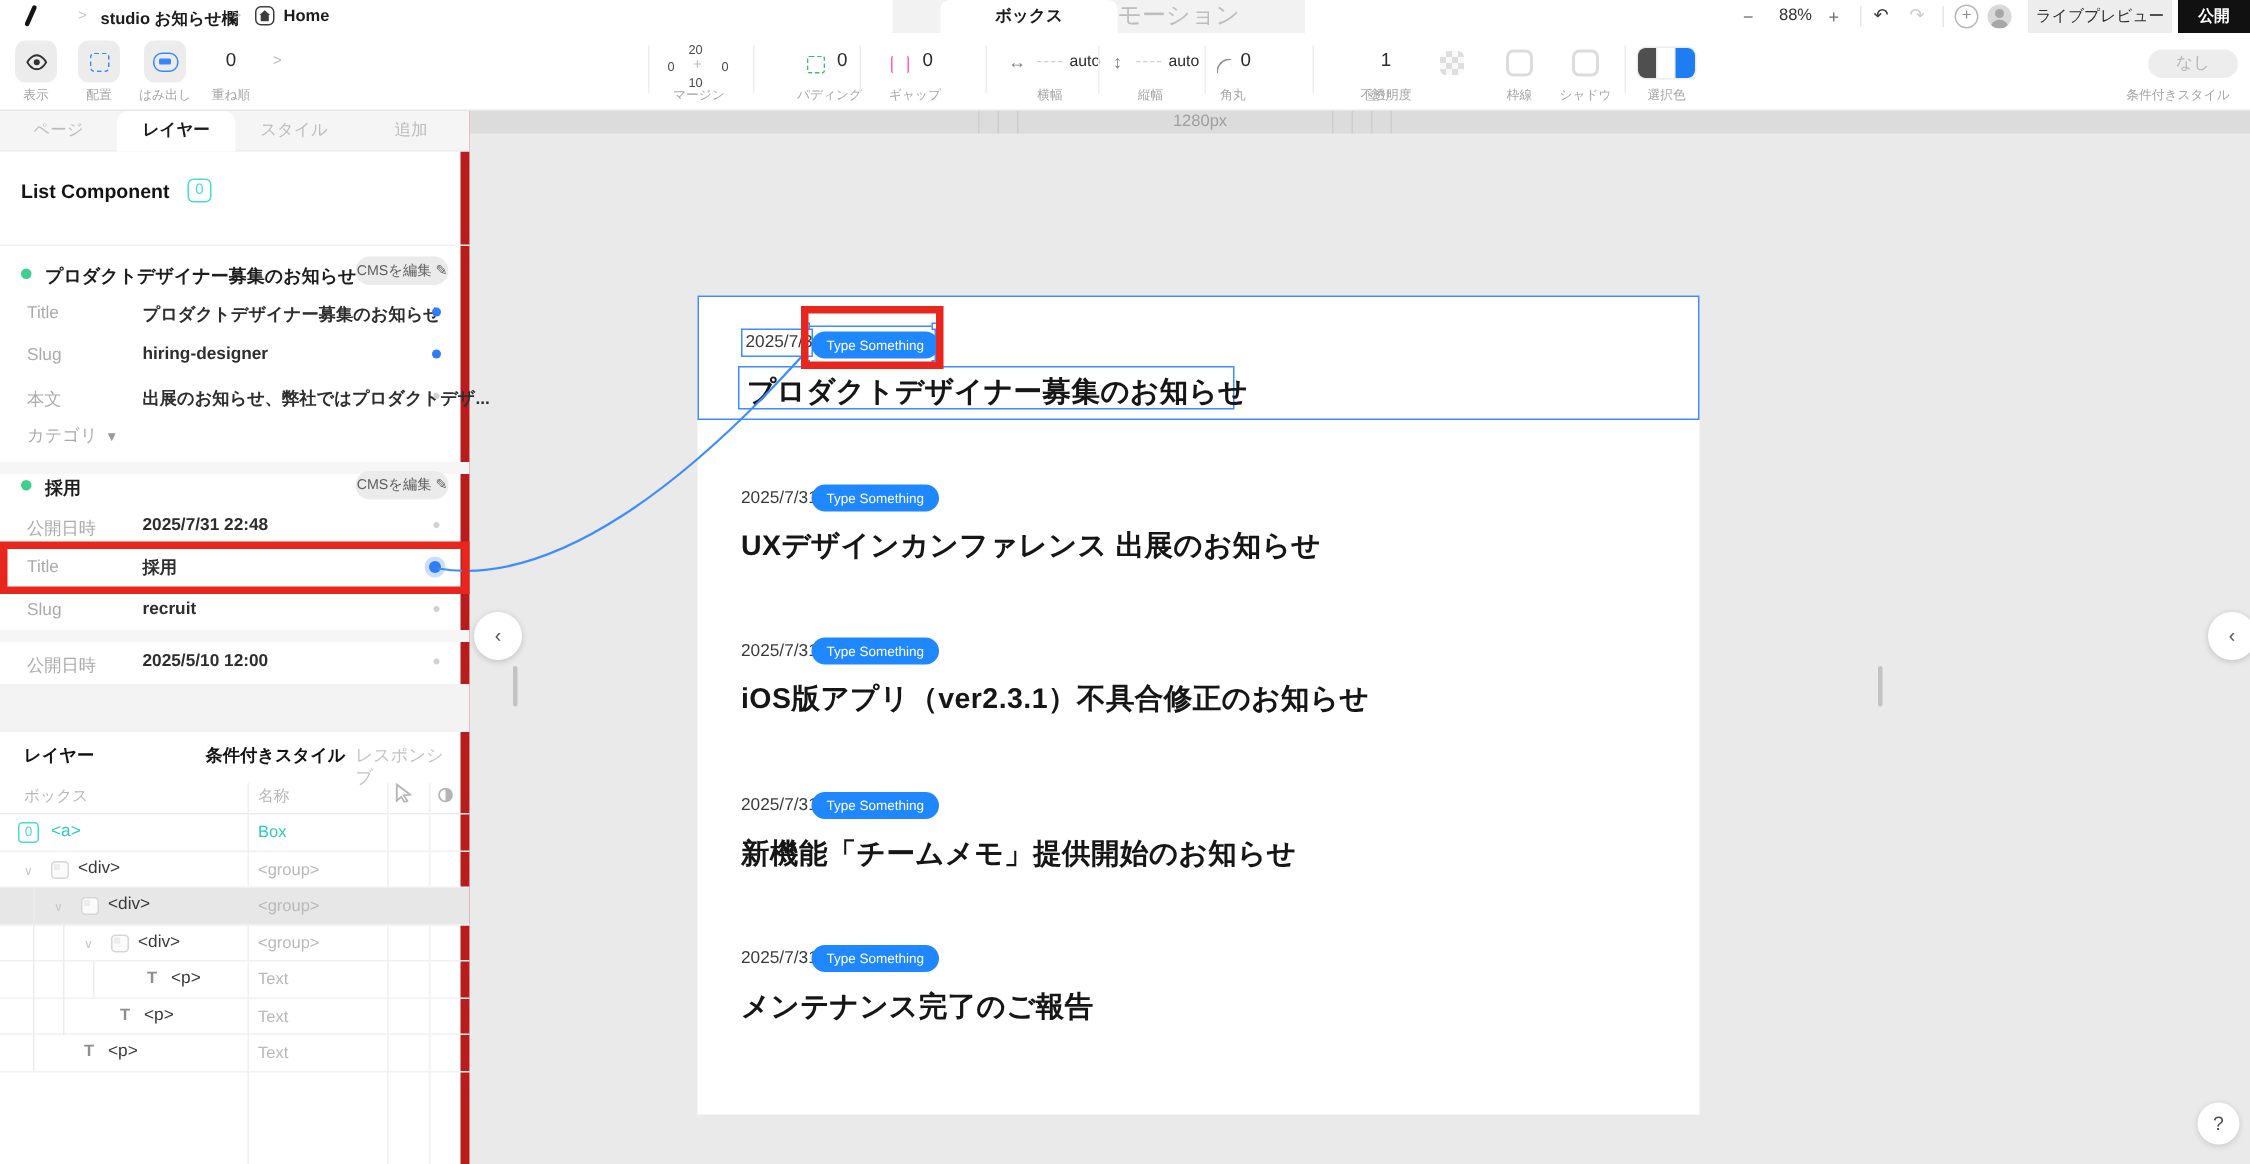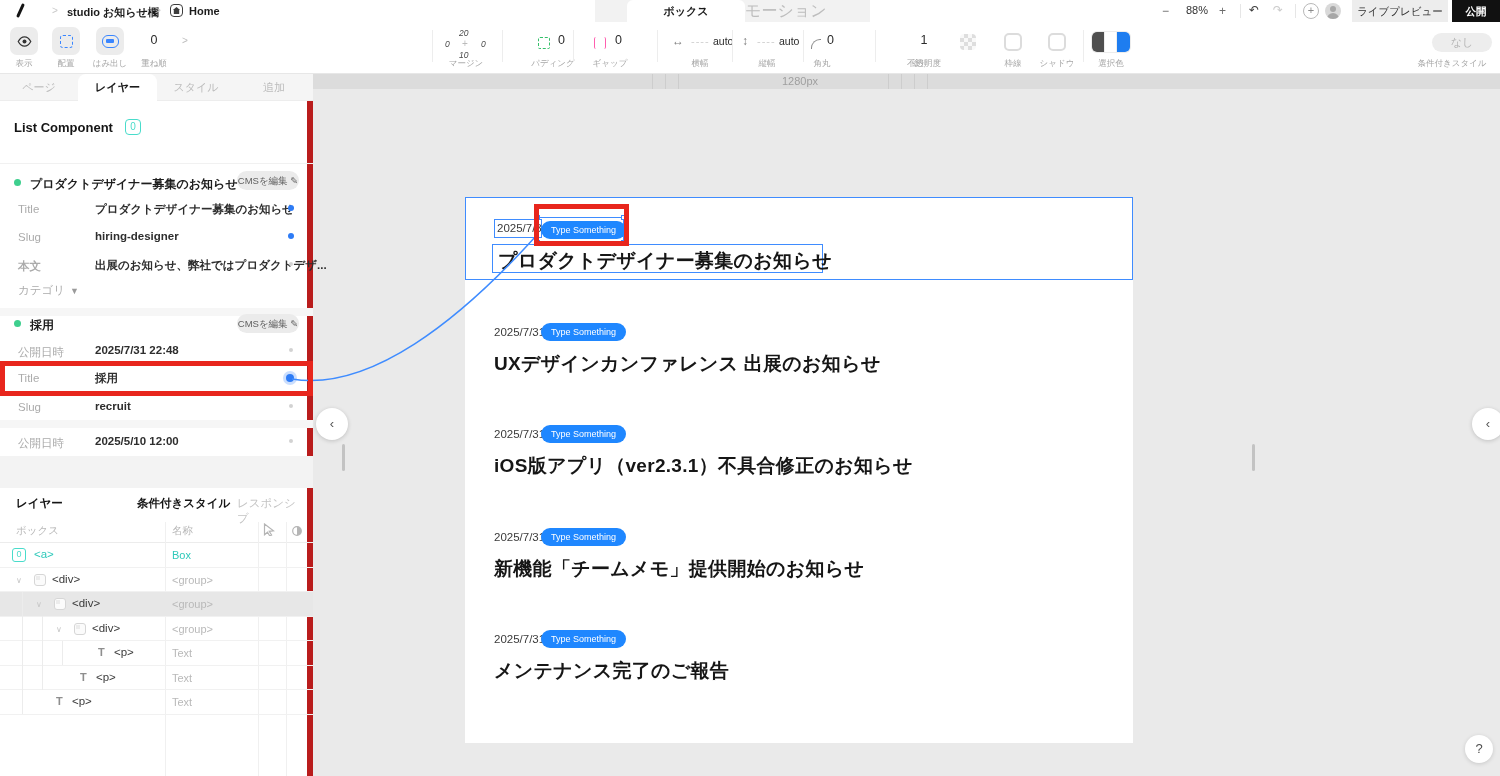--- a/index.html
+++ b/index.html
@@ -20,21 +20,21 @@
 .vdiv-top{top:4px;width:1px;height:14px;background:#e6e6e6;}
 .circle-sm{top:3px;width:16px;height:16px;border-radius:50%;}
 .btn-live{left:1352px;top:0;width:96px;height:22px;background:#ededed;font-size:10.5px;color:#2e2e2e;text-align:center;line-height:22px;}
 .btn-pub{left:1452px;top:0;width:48px;height:22px;background:#111;color:#fff;font-size:10.5px;font-weight:bold;text-align:center;line-height:22px;}
 
 .toolbar{left:0;top:22px;width:1500px;height:52px;background:#fff;border-bottom:1px solid #e7e7e7;z-index:39;}
 .tlabel{font-size:8.5px;color:#a6a6a6;text-align:center;top:36px;white-space:nowrap;}
 .tval{font-size:12.5px;color:#2b2b2b;top:11px;}
 .iconbtn{top:5px;width:28px;height:28px;background:#ececec;border-radius:7px;display:flex;align-items:center;justify-content:center;}
 .vdiv{top:8px;width:1px;height:32px;background:#ededed;}
-.mnum{font-size:8.5px;color:#4a4a4a;font-style:italic;}
+.mnum{font-size:8.5px;color:#4a4a4a;}
 .dashes{font-size:11px;color:#cfcfcf;letter-spacing:1px;top:13px;}
 .autotx{font-size:10.5px;color:#2b2b2b;top:13px;}
 .arrowg{font-size:12px;color:#7d7d7d;top:12px;}
 .checker{top:12px;width:16px;height:16px;border-radius:4px;background:repeating-conic-gradient(#dedede 0 25%,#f9f9f9 0 50%);background-size:8px 8px;}
 .sqico{top:11px;width:18px;height:18px;border:2px solid #dcdcdc;border-radius:5px;background:#fff;}
 .swatches{top:10px;width:38px;height:20px;border-radius:5px;overflow:hidden;display:flex;background:#fff;box-shadow:0 0 0 1px #ececec;}
 .sw{height:100%;}
 .pill-none{left:1432px;top:11px;width:60px;height:19px;border-radius:10px;background:#ededed;font-size:11px;color:#b5b5b5;text-align:center;line-height:19px;}
 
 .canvas{left:313px;top:74px;width:1187px;height:702px;background:#eaeaea;}
@@ -275,21 +275,21 @@
     <div class="abs cms-pill" style="left:237px;top:97px;"><span>CMSを編集</span> <span>✎</span></div>
 
     <div class="abs fld-label" style="left:18px;top:129px;">Title</div>
     <div class="abs fld-value" style="left:95px;top:128px;">プロダクトデザイナー募集のお知らせ</div>
     <div class="abs dot" style="left:288px;top:131px;width:6px;height:6px;background:#2e7cf6;"></div>
 
     <div class="abs fld-label" style="left:18px;top:157px;">Slug</div>
     <div class="abs fld-value" style="left:95px;top:156px;">hiring-designer</div>
     <div class="abs dot" style="left:288px;top:159px;width:6px;height:6px;background:#2e7cf6;"></div>
 
-    <div class="abs fld-label" style="left:18px;top:185px;font-weight:bold;">本文</div>
+    <div class="abs fld-label" style="left:18px;top:185px;">本文</div>
     <div class="abs fld-value" style="left:95px;top:184px;">出展のお知らせ、弊社ではプロダクトデザ...</div>
     <div class="abs dot" style="left:289px;top:188px;width:4px;height:4px;background:#d2d2d2;"></div>
 
     <div class="abs fld-label" style="left:18px;top:209px;text-align:right;">カテゴリ</div>
     <div class="abs" style="left:70px;top:212px;font-size:9px;color:#9a9a9a;">▼</div>
 
     <div class="abs band" style="top:234px;height:8px;"></div>
 
     <div class="abs dot" style="left:14px;top:246px;width:7px;height:7px;background:#3ecf8e;"></div>
     <div class="abs sec-head" style="left:30px;top:243px;">採用</div>

